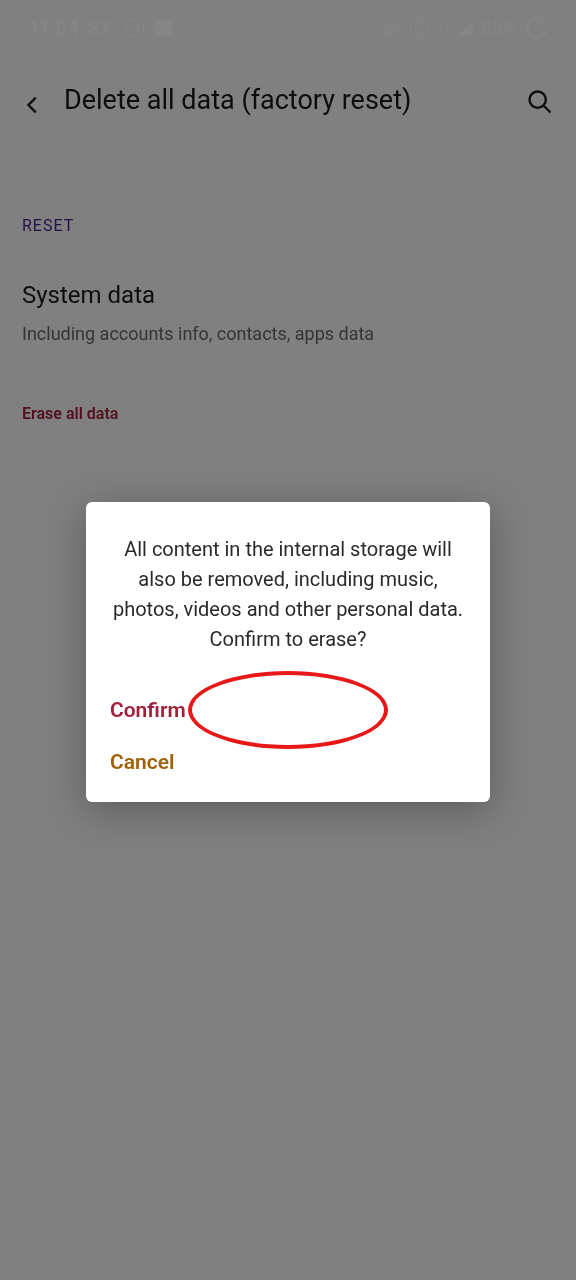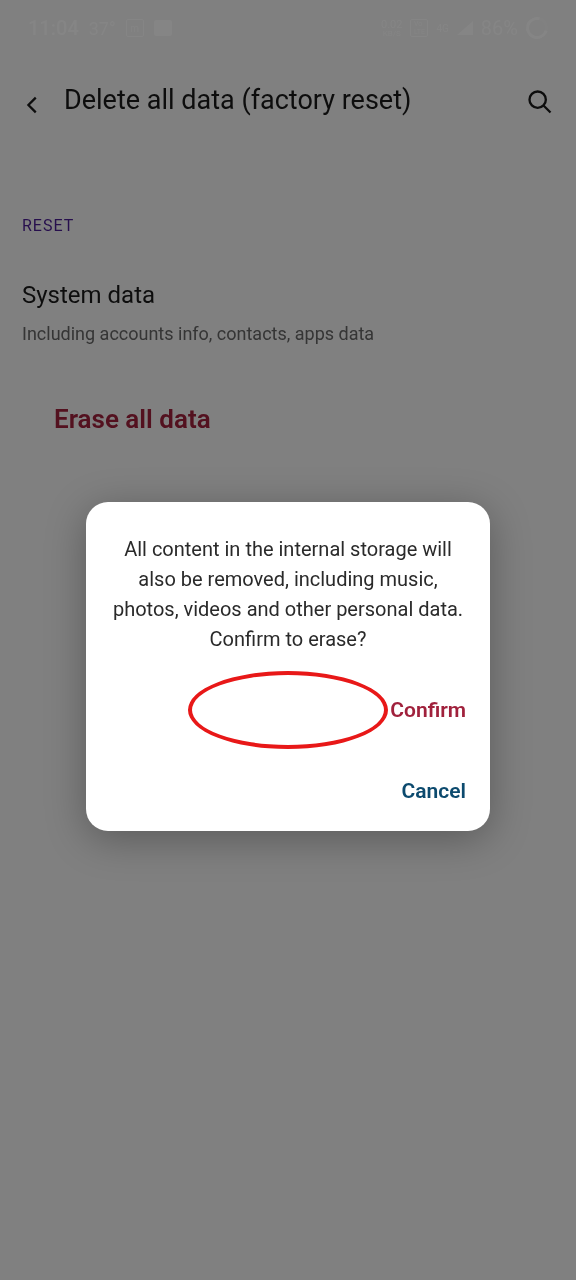--- a/index.html
+++ b/index.html
@@ -96,64 +96,63 @@
       font-size: 24px;
       color: #1a1a1a;
     }
     .item-subtitle {
       margin-top: 14px;
       font-size: 18px;
       color: #666;
     }
     .action-link {
       margin-top: 60px;
-      font-size: 26px;
+      font-size: 16px;
       color: #a0213c;
       font-weight: 600;
-      margin-left: 32px;
     }
     .overlay {
       position: absolute;
       top: 0;
       left: 0;
       width: 100%;
       height: 100%;
       background: rgba(0,0,0,0.48);
       display: flex;
       align-items: flex-start;
       justify-content: center;
     }
     .dialog {
       margin-top: 502px;
       width: 404px;
       background: white;
-      border-radius: 22px;
+      border-radius: 6px;
       padding: 32px 24px 28px 24px;
       box-shadow: 0 8px 40px rgba(0,0,0,0.3);
       position: relative;
     }
     .dialog-text {
       font-size: 20px;
       text-align: center;
       color: #2a2a2a;
       line-height: 1.5;
     }
     .dialog-confirm {
       margin-top: 44px;
-      text-align: right;
+      text-align: left;
       font-size: 21px;
       color: #a0213c;
       font-weight: 600;
       position: relative;
     }
     .dialog-cancel {
-      margin-top: 57px;
-      text-align: right;
+      margin-top: 28px;
+      text-align: left;
       font-size: 21px;
-      color: #0c4a6e;
+      color: #a16207;
       font-weight: 600;
     }
     .highlight-ellipse {
       position: absolute;
       width: 200px;
       height: 78px;
       border: 4px solid #e81818;
       border-radius: 50%;
       top: 50%;
       left: 50%;

